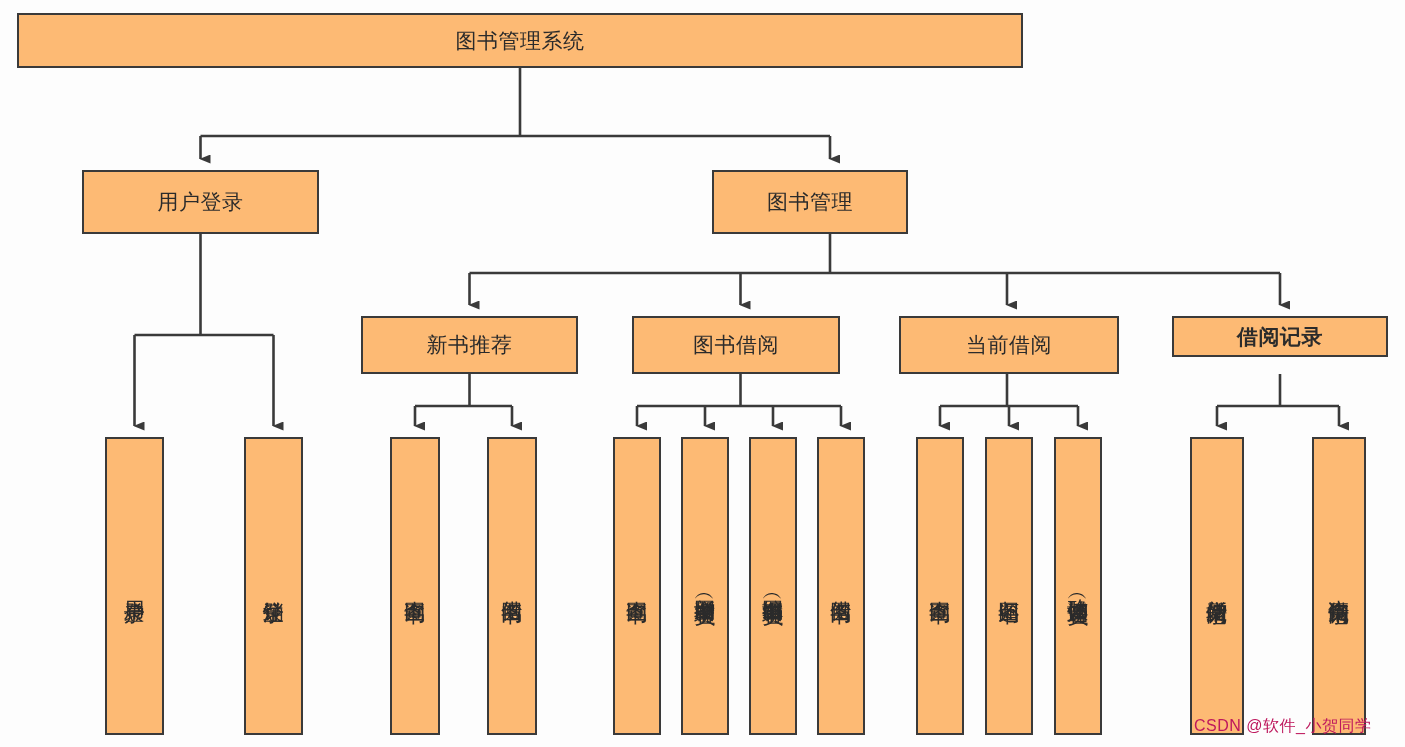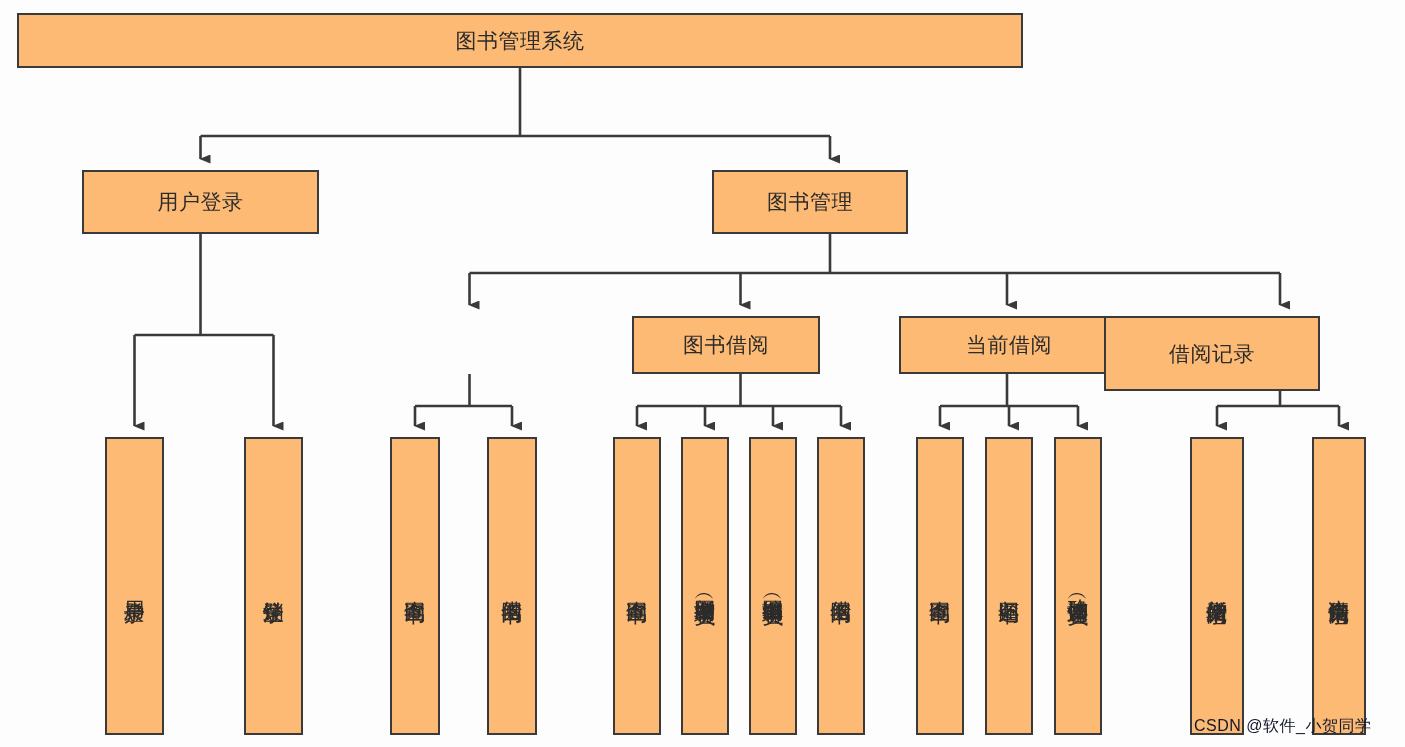--- a/index.html
+++ b/index.html
@@ -51,21 +51,21 @@
     line-height: 1.32;
     letter-spacing: 1px;
     white-space: nowrap;
     text-align: center;
   }
   .watermark {
     position: absolute;
     left: 1194px;
     top: 716px;
     font-size: 16px;
-    color: #0f172a;
+    color: #be185d;
     white-space: nowrap;
     letter-spacing: 0.5px;
   }
 </style>
 </head>
 <body>
 
 <div id="diagram-root">
 
   <svg class="canvas" viewBox="0 0 1405 747" xmlns="http://www.w3.org/2000/svg">
@@ -115,27 +115,30 @@
     <span class="node-label-h">图书管理系统</span>
   </div>
 
   <div class="node-box" style="left:82px; top:170px; width:237px; height:64px;">
     <span class="node-label-h">用户登录</span>
   </div>
   <div class="node-box" style="left:712px; top:170px; width:196px; height:64px;">
     <span class="node-label-h">图书管理</span>
   </div>
 
-  <div class="node-box" style="left:632px; top:316px; width:188px; height:58px;">
+  <div class="node-box" style="left:361px; top:316px; width:217px; height:58px;">
+    <span class="node-label-h">新书推荐</span>
+  </div>
+  <div class="node-box" style="left:632px; top:316px; width:208px; height:58px;">
     <span class="node-label-h">图书借阅</span>
   </div>
   <div class="node-box" style="left:899px; top:316px; width:220px; height:58px;">
     <span class="node-label-h">当前借阅</span>
   </div>
-  <div class="node-box" style="left:1104px; top:316px; width:216px; height:75px;">
+  <div class="node-box" style="left:1172px; top:316px; width:216px; height:41px;font-weight:bold;">
     <span class="node-label-h">借阅记录</span>
   </div>
 
   <div id="leaf-layer">
       <div class="node-box" style="left: 105px; top: 437px; width: 59px; height: 298px; align-items: center;">
         <span class="node-label-v">用户登录</span>
       </div>
       <div class="node-box" style="left: 244px; top: 437px; width: 59px; height: 298px; align-items: center;">
         <span class="node-label-v">注销登录</span>
       </div>

